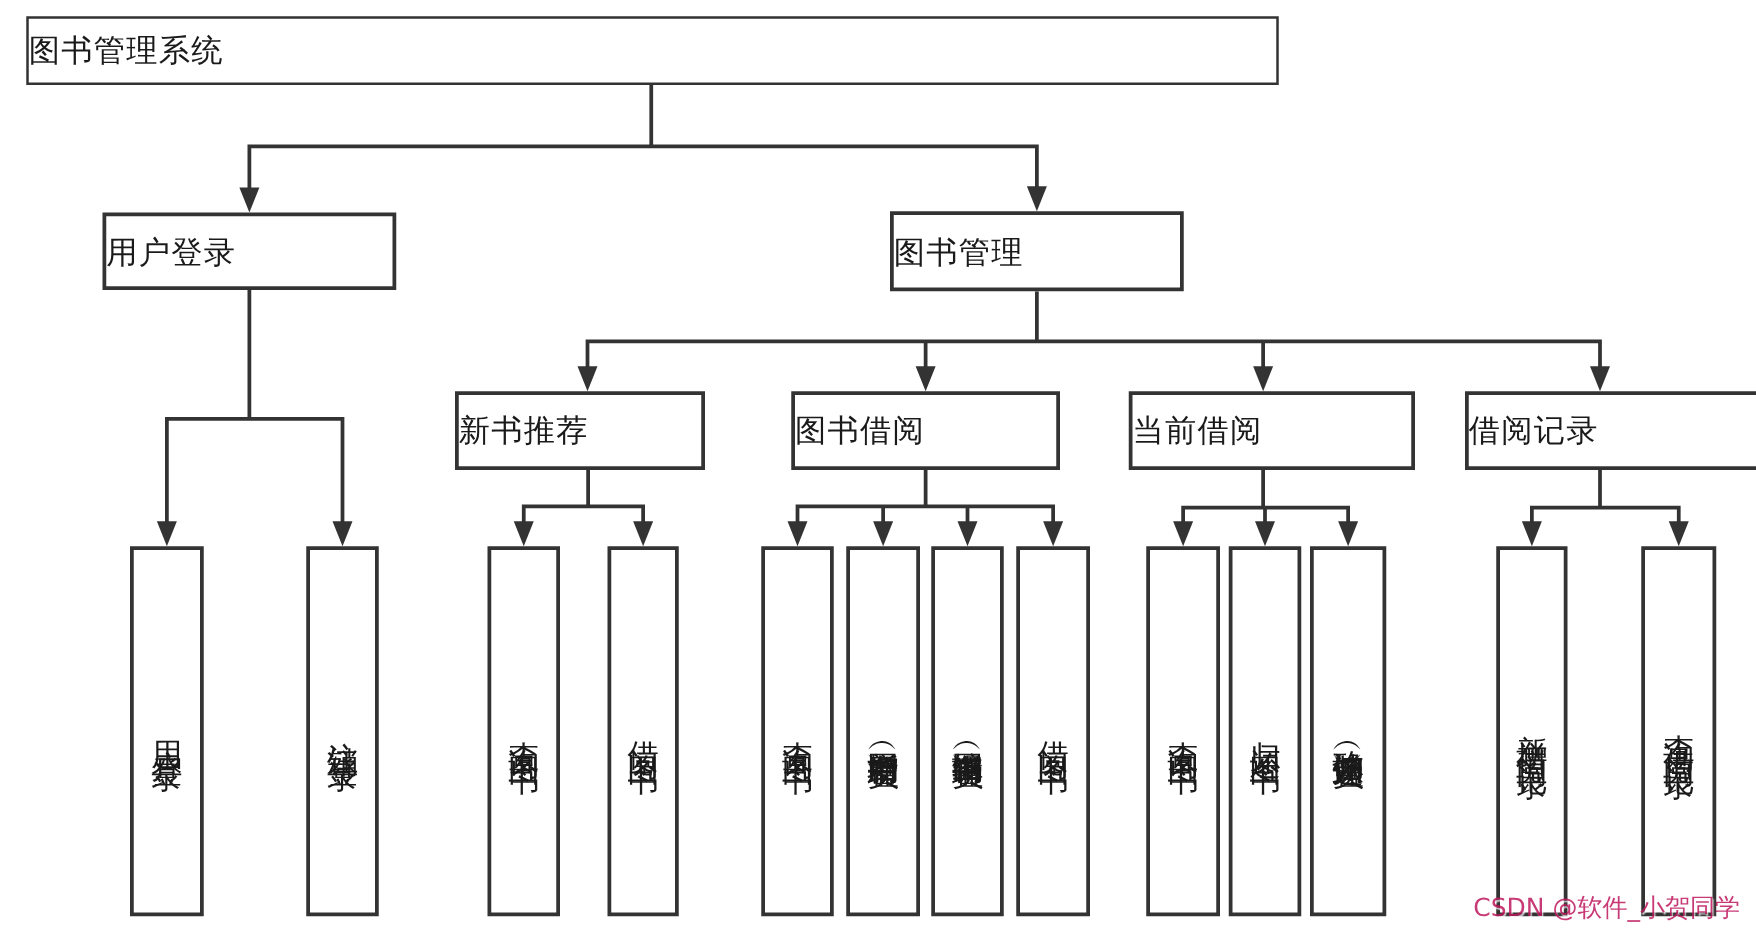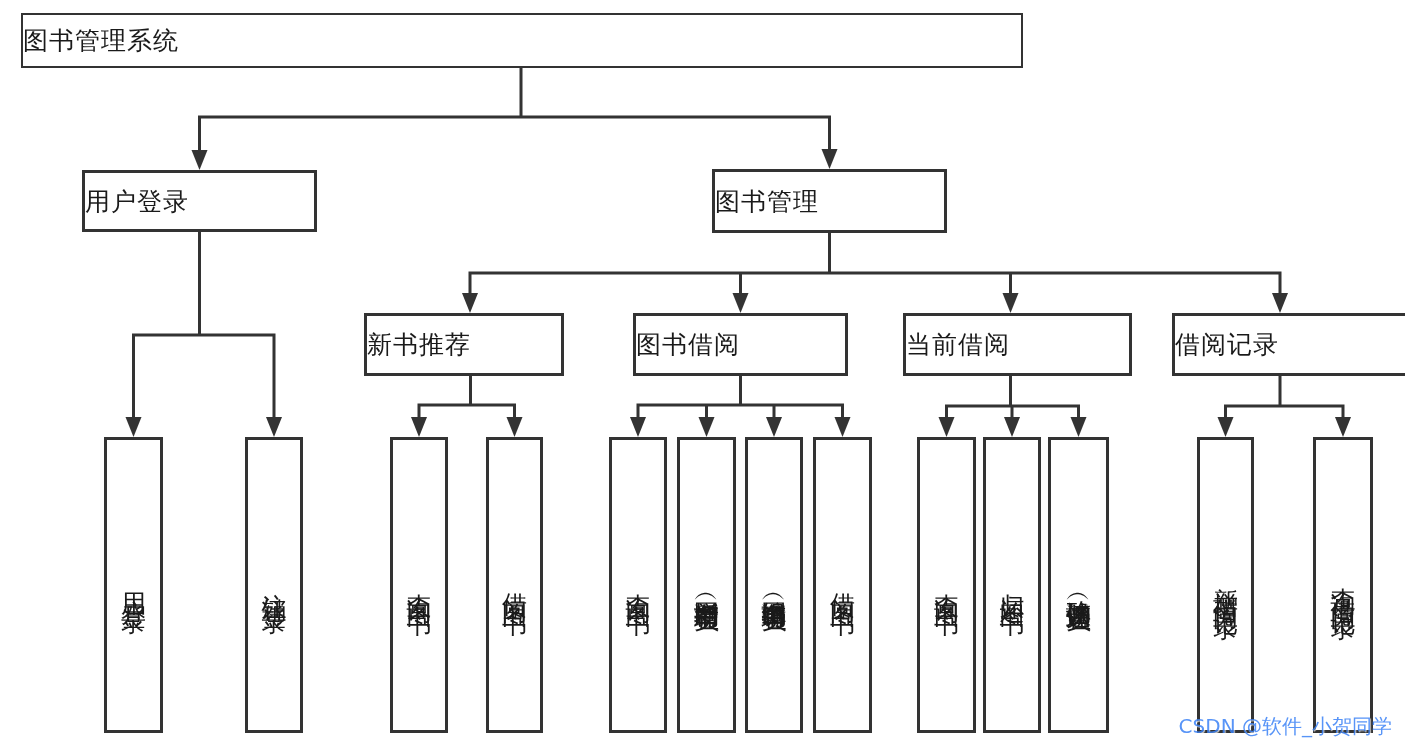--- a/index.html
+++ b/index.html
@@ -43,21 +43,21 @@
     letter-spacing:6px;
     line-height:1;
     color:#1a1a1a;
     white-space:nowrap;
   }
   .vlabel.long{letter-spacing:1px;}
   .watermark{
     position:absolute;
     right:13px;bottom:7px;
     font-size:20px;
-    color:#3b82f6;
+    color:#be185d;
     opacity:.85;
     text-shadow:1px 1px 1px rgba(255,255,255,.9);
     z-index:3;
     white-space:nowrap;
     text-align:right;
   }
 </style>
 </head>
 <body>
 

